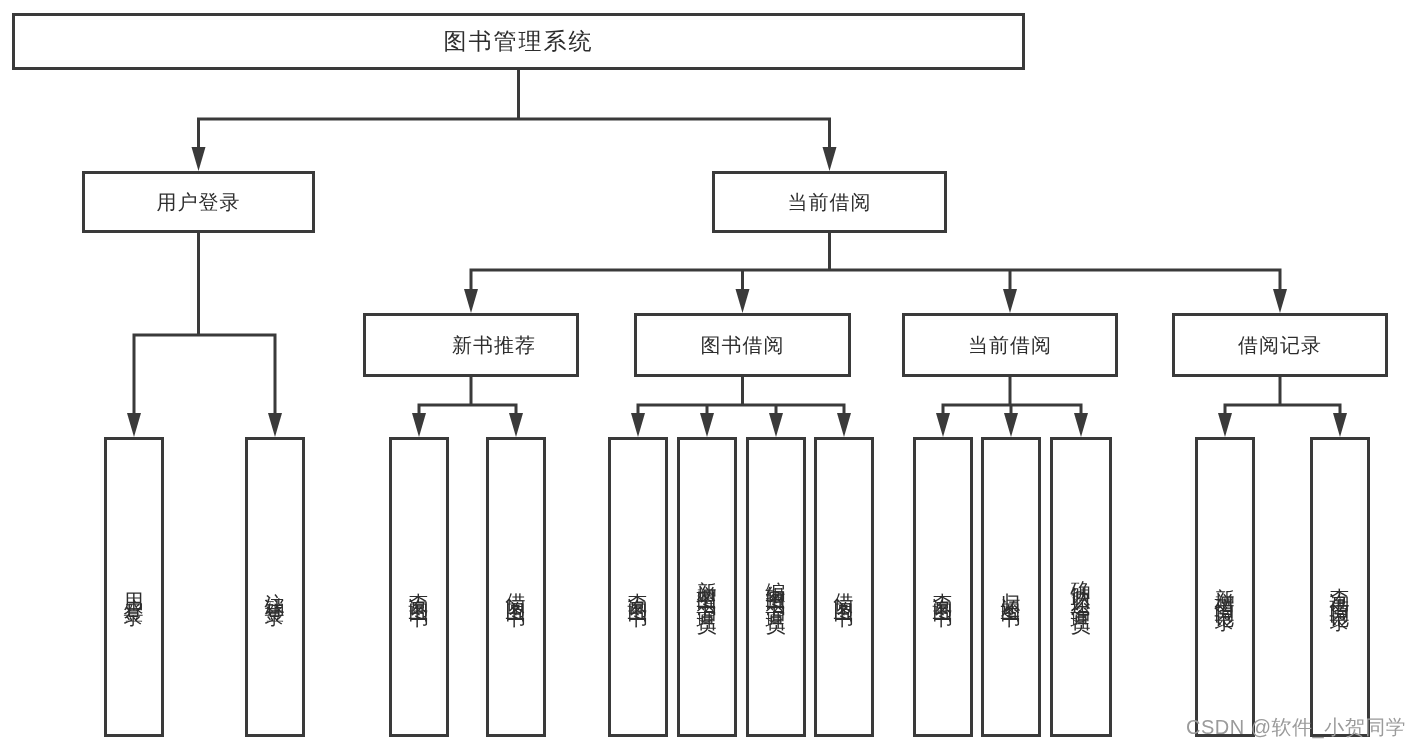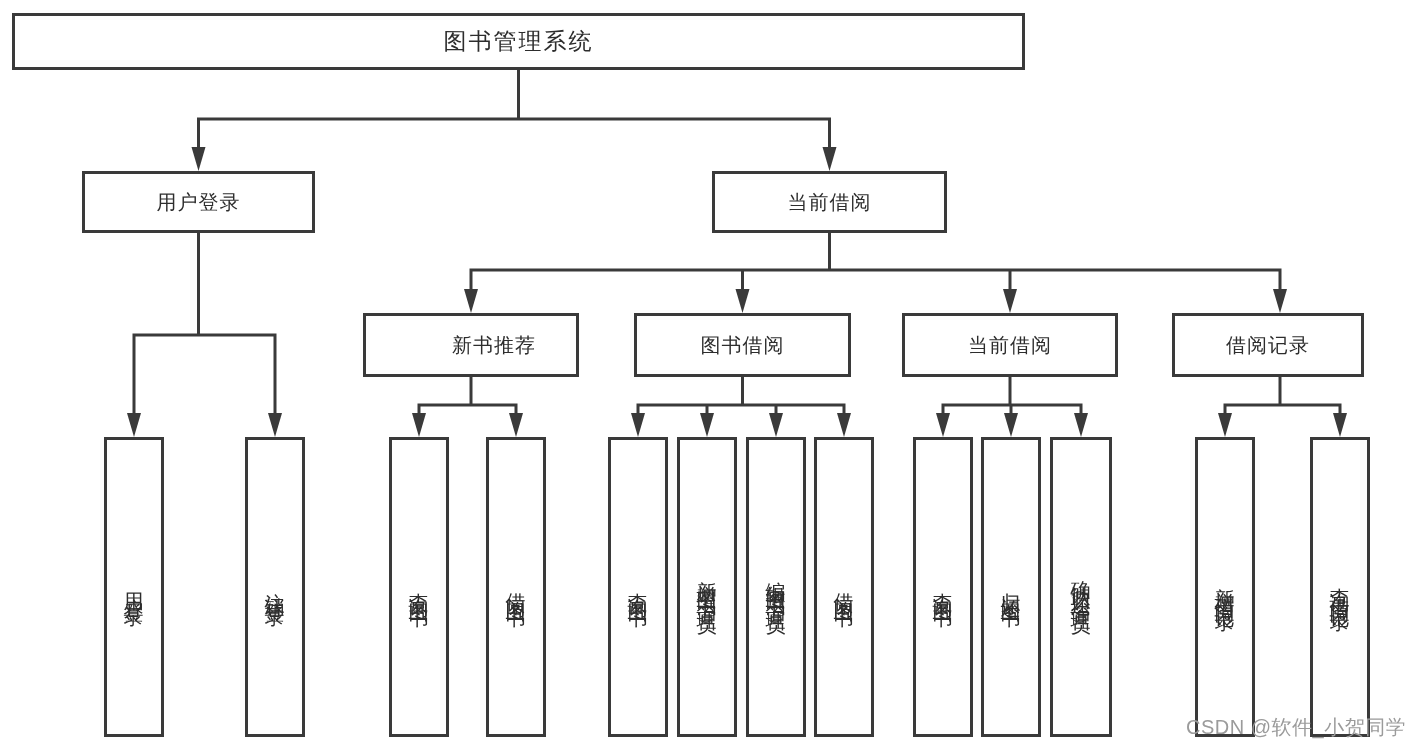--- a/index.html
+++ b/index.html
@@ -135,21 +135,21 @@
 
   <div class="node hbox" style="left:363px;top:313px;width:216px;height:64px;padding-left:46px;">
     <span>新书推荐</span>
   </div>
   <div class="node hbox" style="left:634px;top:313px;width:217px;height:64px;">
     <span>图书借阅</span>
   </div>
   <div class="node hbox" style="left:902px;top:313px;width:216px;height:64px;">
     <span>当前借阅</span>
   </div>
-  <div class="node hbox" style="left:1172px;top:313px;width:192px;height:64px;">
+  <div class="node hbox" style="left:1172px;top:313px;width:216px;height:64px;">
     <span>借阅记录</span>
   </div>
 
   <div class="node vbox" style="left:104px;top:437px;width:60px;height:300px;">
     <span class="vtext">用户登录</span>
   </div>
   <div class="node vbox" style="left:245px;top:437px;width:60px;height:300px;">
     <span class="vtext">注销登录</span>
   </div>
 

